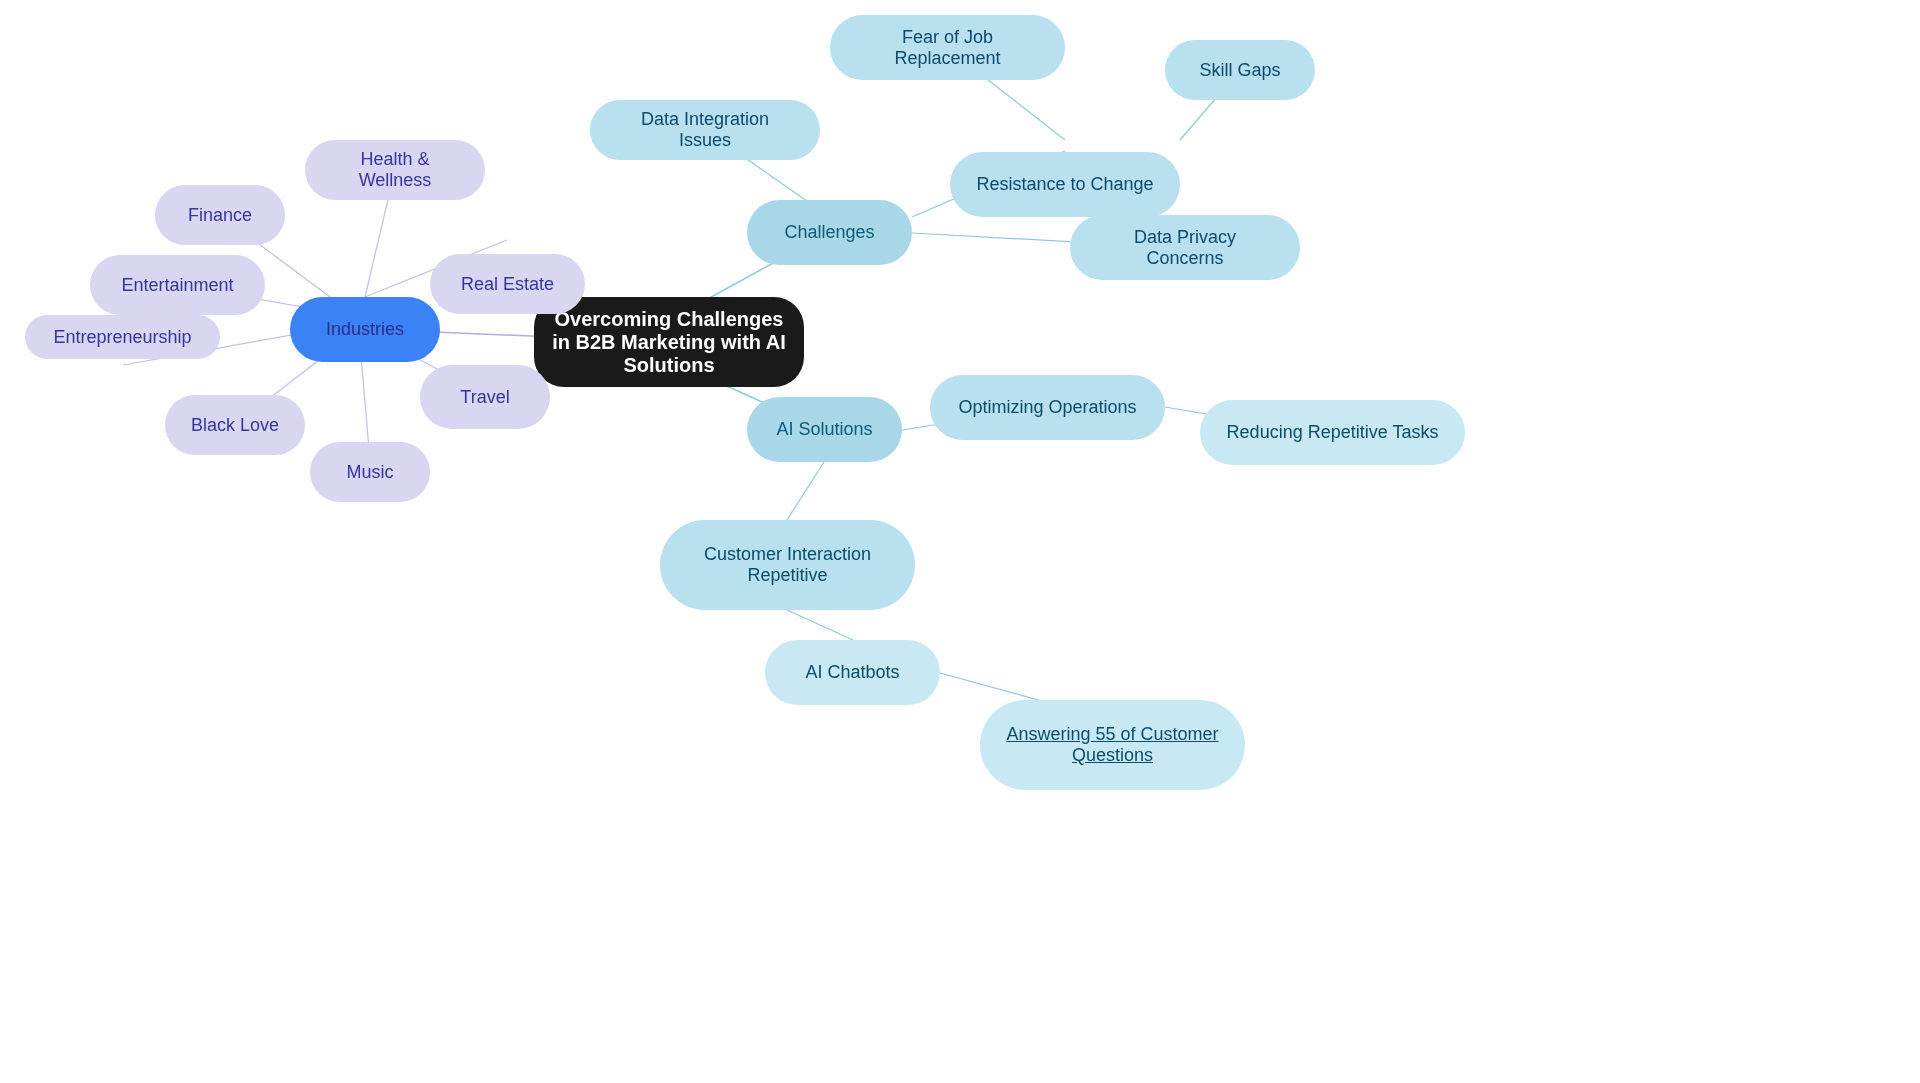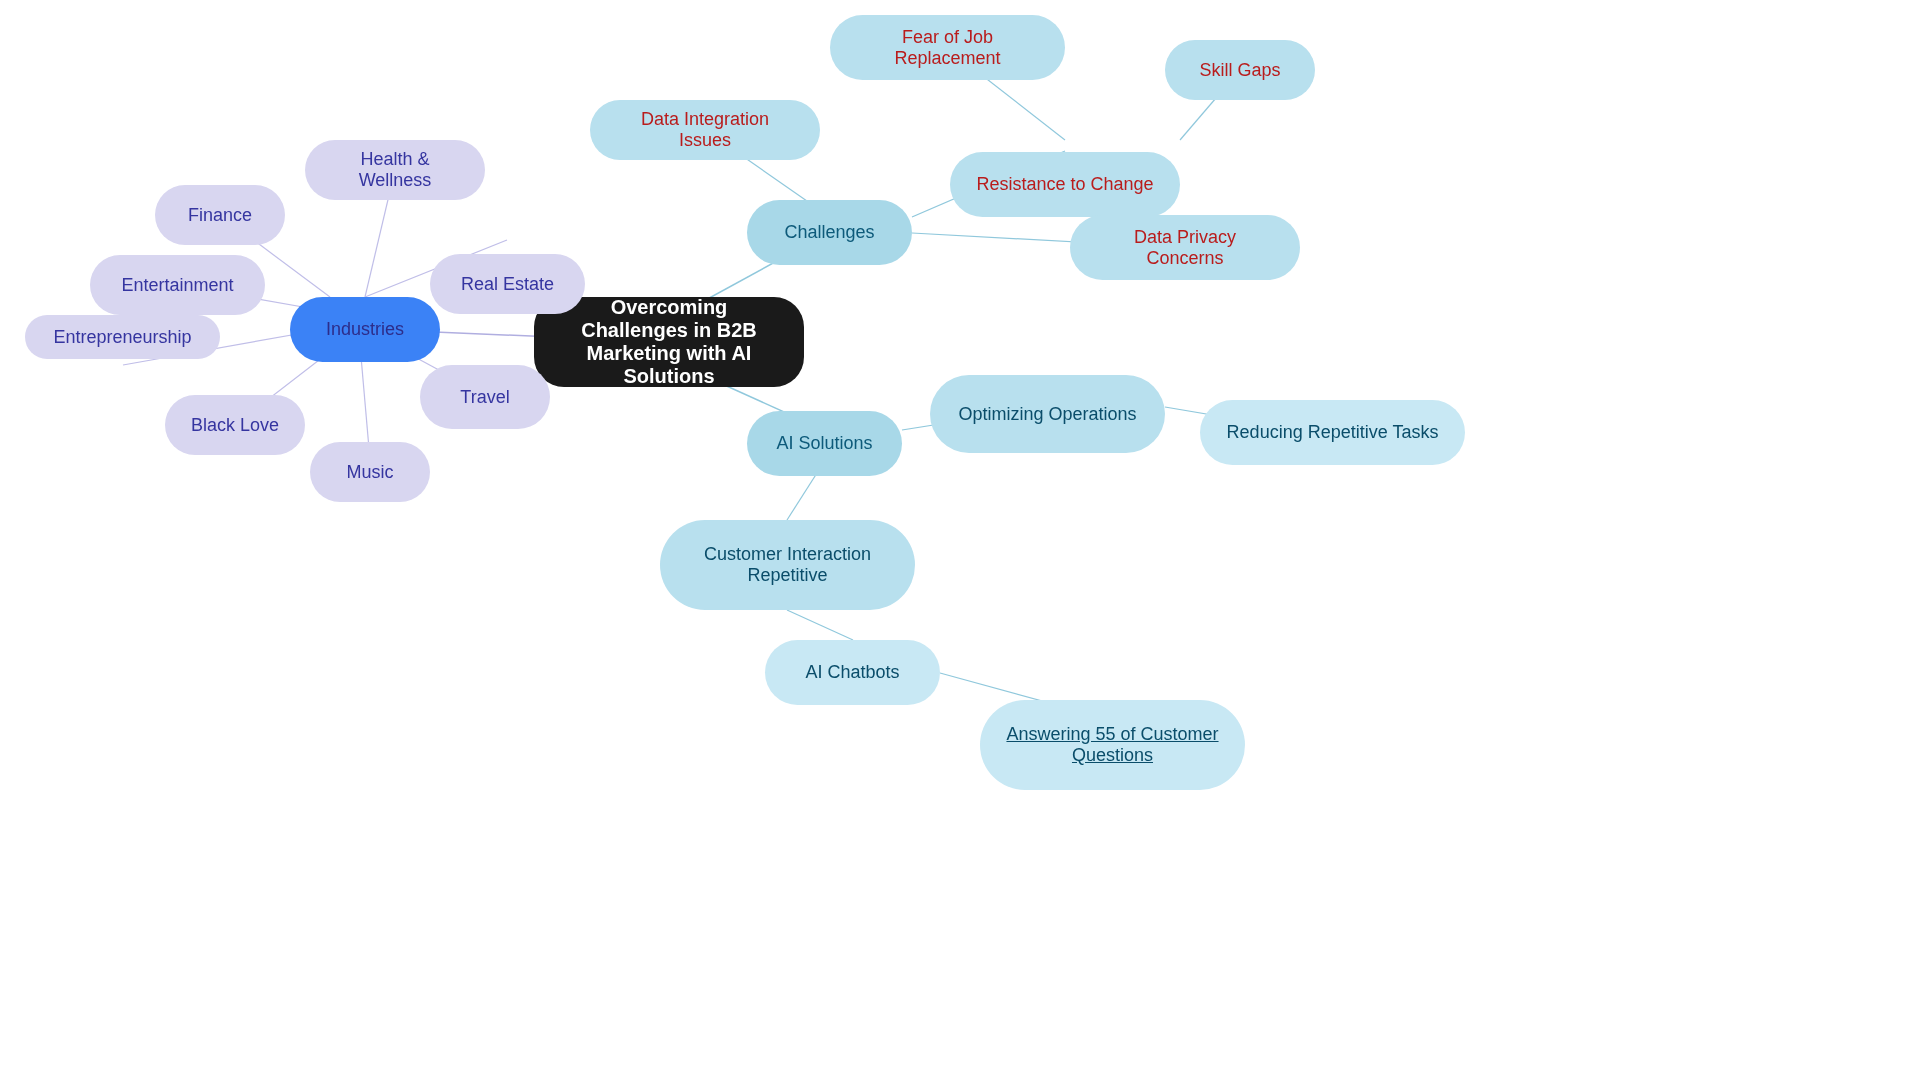--- a/index.html
+++ b/index.html
@@ -32,43 +32,42 @@
       user-select: none;
     }
     .node-center {
       background: #1a1a1a;
       color: #ffffff;
       font-size: 20px;
       font-weight: 600;
       border-radius: 30px;
       width: 270px;
       height: 90px;
-      padding: 10px 28px;
+      padding: 10px 16px;
     }
     .node-industries {
       background: #3b82f6;
       color: #2d2d8a;
     }
     .node-industry-child {
       background: #d8d6f0;
       color: #3535a0;
     }
     .node-challenges {
       background: #a8d8e8;
       color: #0d5a7a;
     }
     .node-challenge-child {
       background: #b8e0ee;
-      color: #b91c1c;
+      color: #0c4a6e;
       text-align: center;
     }
     .node-ai-solutions {
       background: #a8d8e8;
       color: #0d5a7a;
-      margin-top: 14px;
     }
     .node-ai-child {
       background: #b8e0ee;
       color: #0a4d6a;
     }
     .node-ai-subchild {
       background: #c8e8f4;
       color: #0a4d6a;
     }
   </style>
@@ -127,17 +126,17 @@
 <div class="node node-industry-child" style="left:310px; top:442px; width:120px; height:60px;">Music</div>
 
 <div class="node node-challenges" style="left:747px; top:200px; width:165px; height:65px;">Challenges</div>
 <div class="node node-challenge-child" style="left:590px; top:100px; width:230px; height:60px;">Data Integration Issues</div>
 <div class="node node-challenge-child" style="left:950px; top:104px; width:230px; height:65px;margin-top:48px;">Resistance to Change</div>
 <div class="node node-challenge-child" style="left:830px; top:15px; width:235px; height:65px;">Fear of Job Replacement</div>
 <div class="node node-challenge-child" style="left:1165px; top:40px; width:150px; height:60px;">Skill Gaps</div>
 <div class="node node-challenge-child" style="left:1070px; top:215px; width:230px; height:65px;">Data Privacy Concerns</div>
 
 <div class="node node-ai-solutions" style="left:747px; top:397px; width:155px; height:65px;">AI Solutions</div>
-<div class="node node-ai-child" style="left:930px; top:375px; width:235px; height:78px;">Optimizing Operations</div>
+<div class="node node-ai-child" style="left:930px; top:375px; width:235px; height:65px;">Optimizing Operations</div>
 <div class="node node-ai-subchild" style="left:1200px; top:400px; width:265px; height:65px;">Reducing Repetitive Tasks</div>
 <div class="node node-ai-child" style="left:660px; top:520px; width:255px; height:90px;">Customer Interaction Repetitive</div>
 <div class="node node-ai-subchild" style="left:765px; top:640px; width:175px; height:65px;">AI Chatbots</div>
 <div class="node node-ai-subchild" style="left:980px; top:700px; width:265px; height:90px;text-decoration:underline;">Answering 55 of Customer Questions</div>
 
 </body></html>

